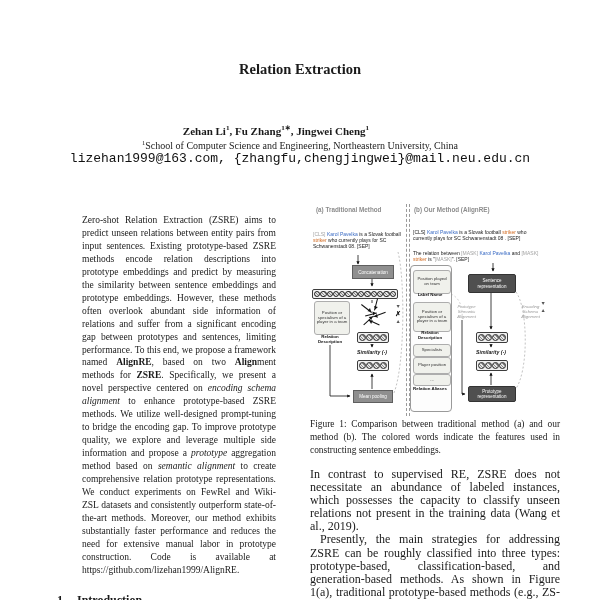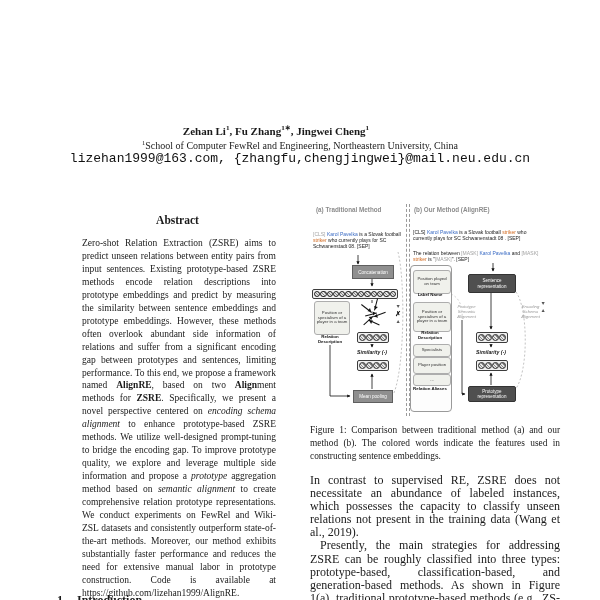--- a/index.html
+++ b/index.html
@@ -26,21 +26,21 @@
   
   #col-left{left:55px;top:214px;width:245px;}
   #abs-head{text-align:center;font-weight:bold;font-size:11.5px;margin:0 0 11px 0;}
   #abs-body{margin:0 24px 16px 27px;font-size:9.5px;line-height:12.95px;text-align:justify;}
   #intro-head{left:57px;top:593px;font-size:12px;font-weight:bold;white-space:nowrap;}
   #intro-head .num{margin-right:14px;}
 
   
   #col-right{left:310px;top:204px;width:250px;}
   #figure{position:relative;width:250px;height:212px;font-family:"Liberation Sans",sans-serif;color:#222;}
-  #fig-caption{margin-top:8px;font-size:9.4px;line-height:13px;text-align:justify;}
+  #fig-caption{margin-top:2px;font-size:9.4px;line-height:13px;text-align:justify;}
   #body-text{margin-top:11px;font-size:12px;line-height:13.1px;text-align:justify;}
   #body-text p{margin:0;}
   #body-text p.indent{text-indent:10px;}
 
   
   .panel-label{font-size:6.3px;font-weight:bold;color:#8c8c8c;white-space:nowrap;}
   .fig-sent{font-size:5px;line-height:6.2px;}
   .gbox{background:#8f8f8f;border:1px solid #5f5f5f;color:#fff;display:flex;align-items:center;
         justify-content:center;text-align:center;font-size:4.6px;line-height:5px;}
   .dbox{background:#4f4f4f;border:1px solid #333;color:#fff;display:flex;align-items:center;
@@ -62,27 +62,27 @@
   .align-sym .x{color:#111;font-size:6.8px;font-weight:bold;}
   .gray-note{font-size:4.2px;line-height:4.9px;color:#9a9a9a;font-style:italic;text-align:center;}
   .marrow{position:absolute;height:1px;background:#111;}
   .marrow::after{content:"";position:absolute;right:-1px;top:-2px;border:2px solid transparent;
                  border-left:3px solid #111;}
 </style>
 </head>
 <body>
 
 <div id="title" class="abs">
+  <div>Relation Extraction</div>
 </div>
 <div id="authors" class="abs"><span>Zehan Li</span><span class="seg-sup">1</span><span>, </span><span>Fu Zhang</span><span class="seg-sup">1∗</span><span>, </span><span>Jingwei Cheng</span><span class="seg-sup">1</span></div>
-<div id="affil" class="abs"><span class="seg-sup">1</span><span>School of Computer FewRel and Engineering, Northeastern University, China</span></div>
+<div id="affil" class="abs"><span class="seg-sup">1</span><span>School of Computer Science and Engineering, Northeastern University, China</span></div>
 <div id="email" class="abs">lizehan1999@163.com, {zhangfu,chengjingwei}@mail.neu.edu.cn</div>
 
 <div id="col-left" class="abs">
-  <div id="abs-head">Abstract</div>
   <div id="abs-body"><span>Zero-shot Relation Extraction (ZSRE) aims to predict unseen relations between entity pairs from input sentences. Existing prototype-based ZSRE methods encode relation descriptions into prototype embeddings and predict by measuring the similarity between sentence embeddings and prototype embeddings. However, these methods often overlook abundant side information of relations and suffer from a significant encoding gap between prototypes and sentences, limiting performance. To this end, we propose a framework named </span><span class="seg-b">AlignRE</span><span>, based on two </span><span class="seg-b">Align</span><span>ment methods for </span><span class="seg-b">ZSRE</span><span>. Specifically, we present a novel perspective centered on </span><span class="seg-i">encoding schema alignment</span><span> to enhance prototype-based ZSRE methods. We utilize well-designed prompt-tuning to bridge the encoding gap. To improve prototype quality, we explore and leverage multiple side information and propose a </span><span class="seg-i">prototype</span><span> aggregation method based on </span><span class="seg-i">semantic alignment</span><span> to create comprehensive relation prototype representations. We conduct experiments on FewRel and Wiki-ZSL datasets and consistently outperform state-of-the-art methods. Moreover, our method exhibits substantially faster performance and reduces the need for extensive manual labor in prototype construction. Code is available at https://github.com/lizehan1999/AlignRE.</span></div>
 </div>
 <div id="intro-head" class="abs">
   <span class="num">1</span><span>Introduction</span>
 </div>
 
 <div id="col-right" class="abs">
 
   <div id="figure">
 

